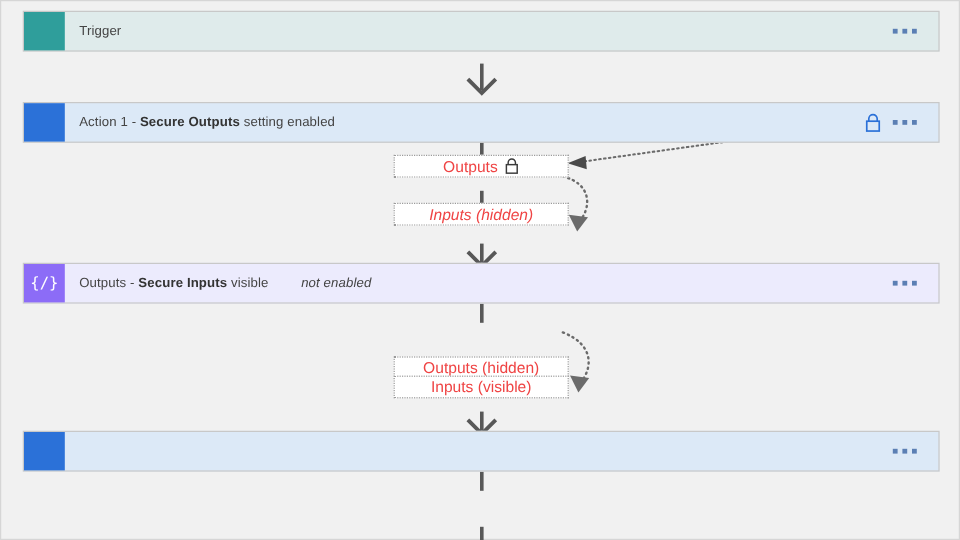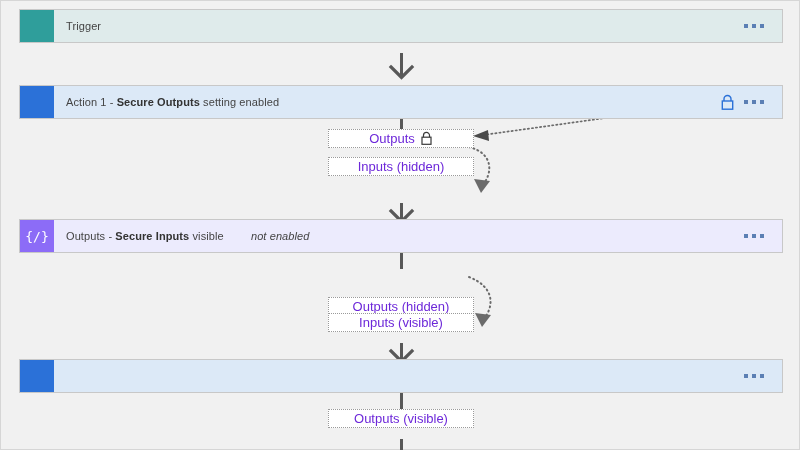--- a/index.html
+++ b/index.html
@@ -87,21 +87,21 @@
     position:absolute;
     box-sizing:border-box;
     width:146px;
     height:19px;
     background:#ffffff;
     border:1px dotted #9a9a9a;
     display:flex;
     align-items:center;
     justify-content:center;
     font-size:13px;
-    color:#6d28d9;
+    color:#ef4444;
     white-space:nowrap;
   }
   .dbox .dlabel{display:inline-flex;align-items:center;gap:5px;}
 
   
   .vline{
     position:absolute;
     width:3px;
     background:#585858;
     left:399px;
@@ -186,21 +186,21 @@
       <span>Outputs</span>
       <span style="line-height:0;">
         <svg width="13" height="15" viewBox="0 0 15 17">
           <path d="M4 7 V5 a3.5 3.5 0 0 1 7 0 V7" fill="none" stroke="#3b3b3b" stroke-width="1.4"></path>
           <rect x="2.3" y="7" width="10.4" height="8.2" fill="none" stroke="#3b3b3b" stroke-width="1.4"></rect>
         </svg>
       </span>
     </span>
   </div>
 
-  <div class="dbox" style="left:327px;top:156px;">
+  <div class="dbox" style="left:327px;top:168px;font-style:italic;">
     <span>Inputs (hidden)</span>
   </div>
 
   <div class="card c-compose" style="top:218px;">
     <div class="card-icon">
       <span class="compose-glyph">{/}</span>
     </div>
     <div class="card-body">
       <span class="card-label">
         <span>Outputs - </span><b>Secure Inputs</b><span> visible </span><i>not enabled</i>
@@ -229,17 +229,14 @@
       <span class="card-right">
         <span class="ellipsis" title="More options">
             <span></span>
             <span></span>
             <span></span>
           </span>
       </span>
     </div>
   </div>
 
-  <div class="dbox" style="left:327px;top:408px;">
-    <span>Outputs (visible)</span>
-  </div>
 
 </div>
 
 </body></html>

